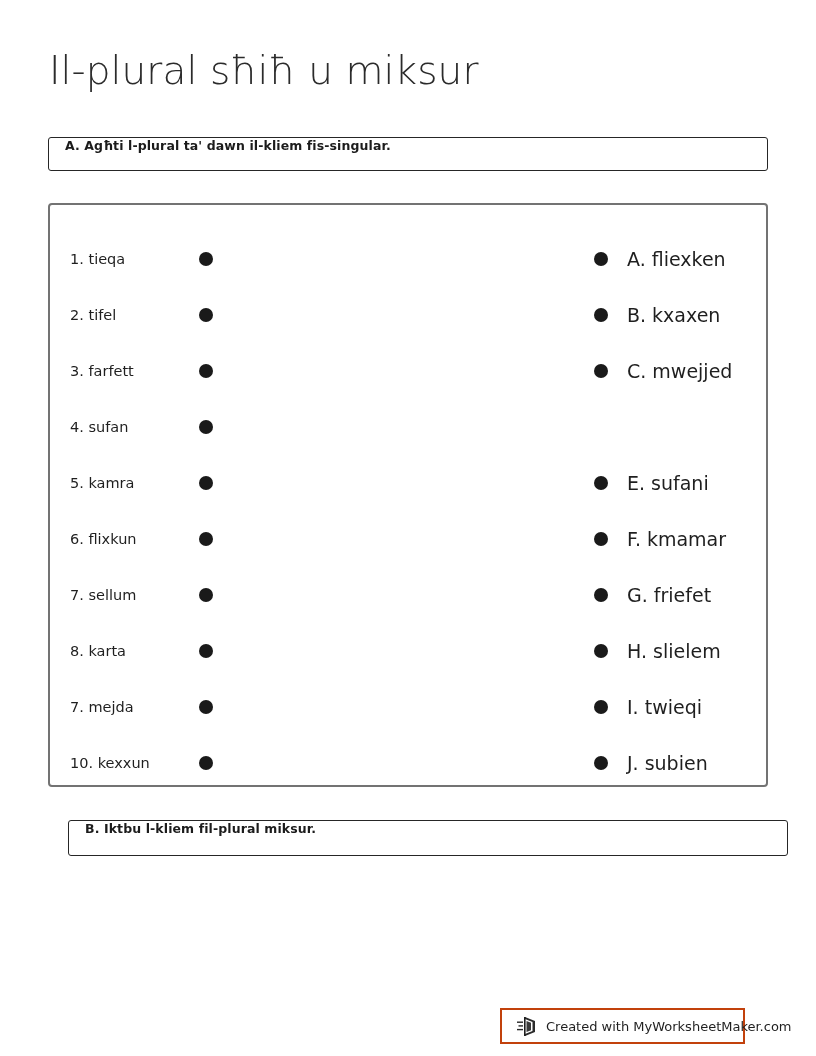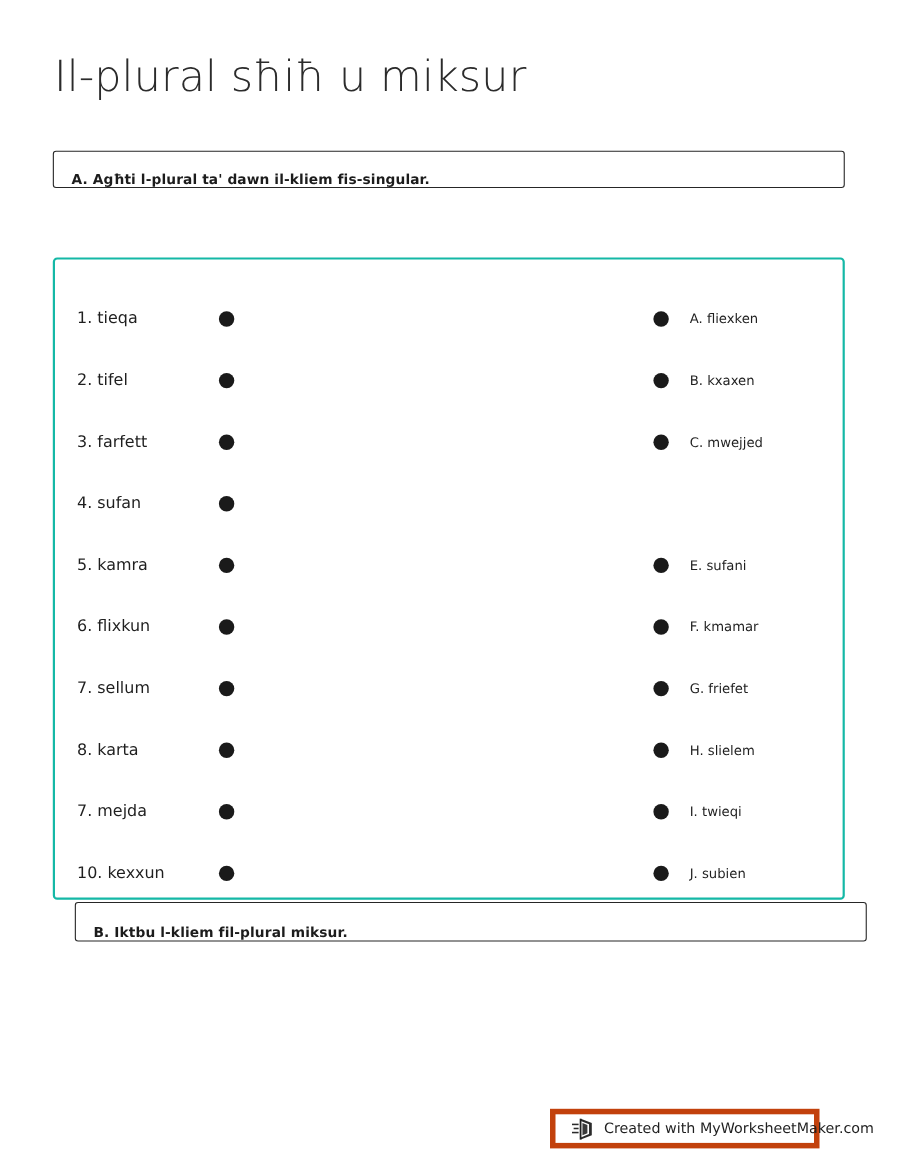--- a/index.html
+++ b/index.html
@@ -31,44 +31,43 @@
   
   .section-bar {
     position: absolute;
     left: 48px;
     width: 720px;
     box-sizing: border-box;
     border: 1px solid #262626;
     border-radius: 3px;
     background: #ffffff;
     display: flex;
-    align-items: flex-end;
+    align-items: flex-start;
   }
   .section-bar .section-text {
     padding-left: 16px;
     font-size: 12.5px;
     font-weight: bold;
     color: #1c1c1c;
     letter-spacing: 0.1px;
   }
   #section-a-bar { top: 137px; height: 34px; }
   #section-b-bar { top: 820px; height: 36px; margin-left: 20px; }
 
   
   .match-panel {
     position: absolute;
     left: 48px;
     top: 203px;
     width: 720px;
     height: 584px;
     box-sizing: border-box;
-    border: 2px solid #14b8a6;
+    border: 2px solid #737373;
     border-radius: 4px;
     background: #ffffff;
-    margin-top: 31px;
   }
   .match-rows {
     position: absolute;
     left: 0;
     top: 0;
     width: 100%;
     padding-top: 26px;
     box-sizing: border-box;
   }
   .match-row {
@@ -92,21 +91,21 @@
     box-sizing: border-box;
   }
   .prompt-label {
     font-size: 14.5px;
     font-weight: 400;
     color: #1f1f1f;
     width: 115px;
     white-space: nowrap;
   }
   .answer-label {
-    font-size: 12px;
+    font-size: 19px;
     font-weight: 400;
     color: #1f1f1f;
     width: 116px;
     white-space: nowrap;
   }
   .dot {
     width: 14px;
     height: 14px;
     border-radius: 50%;
     background: #1a1a1a;
@@ -116,21 +115,21 @@
   .right-cell .dot { margin-right: 19px; }
 
   
   .footer-badge {
     position: absolute;
     left: 500px;
     top: 1008px;
     width: 245px;
     height: 36px;
     box-sizing: border-box;
-    border: 5px solid #c2410c;
+    border: 2px solid #c2410c;
     background: #ffffff;
     display: flex;
     align-items: center;
     padding-left: 14px;
   }
   .footer-logo {
     width: 22px;
     height: 22px;
     flex: 0 0 auto;
     margin-right: 8px;

